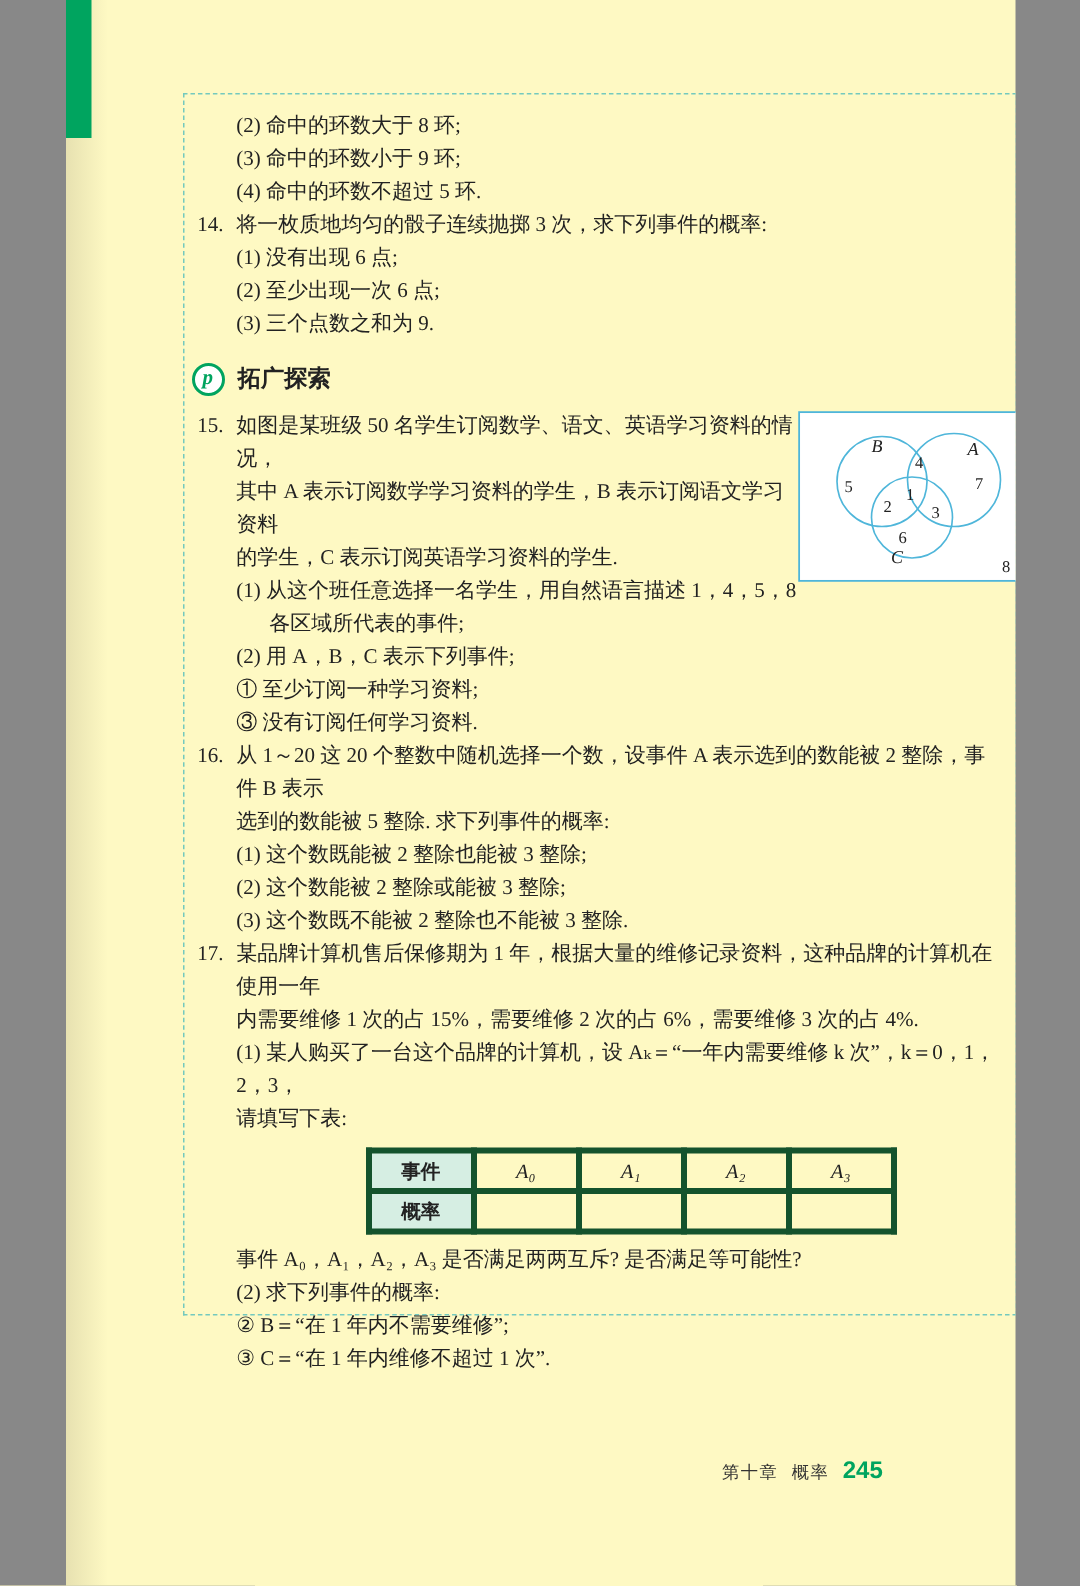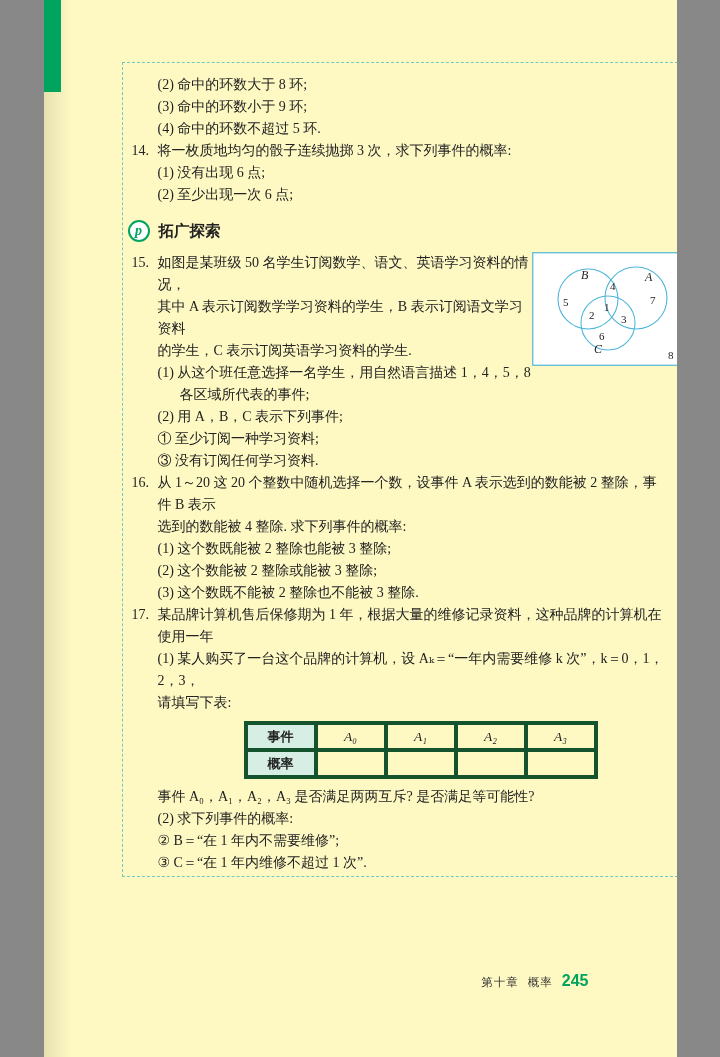--- a/index.html
+++ b/index.html
@@ -86,20 +86,21 @@
         <div>(4) 命中的环数不超过 5 环.</div>
       </div>
     </div>
 
     <div class="prob">
       <span class="pnum">14.</span>
       <div class="pbody">
         <div>将一枚质地均匀的骰子连续抛掷 3 次，求下列事件的概率:</div>
         <div>(1) 没有出现 6 点;</div>
         <div>(2) 至少出现一次 6 点;</div>
+        <div>(3) 三个点数之和为 9.</div>
       </div>
     </div>
 
     <div class="section-head">
       <span class="section-icon">p</span>
       <span class="section-title">拓广探索</span>
     </div>
 
     <div class="prob">
       <span class="pnum">15.</span>
@@ -135,31 +136,32 @@
         </div>
         <div>① 至少订阅一种学习资料;</div>
         <div>③ 没有订阅任何学习资料.</div>
       </div>
     </div>
 
     <div class="prob">
       <span class="pnum">16.</span>
       <div class="pbody">
         <div>从 1～20 这 20 个整数中随机选择一个数，设事件 A 表示选到的数能被 2 整除，事件 B 表示</div>
-        <div>选到的数能被 4 整除. 求下列事件的概率:</div>
+        <div>选到的数能被 5 整除. 求下列事件的概率:</div>
         <div>(1) 这个数既能被 2 整除也能被 3 整除;</div>
         <div>(2) 这个数能被 2 整除或能被 3 整除;</div>
         <div>(3) 这个数既不能被 2 整除也不能被 3 整除.</div>
       </div>
     </div>
 
     <div class="prob">
       <span class="pnum">17.</span>
       <div class="pbody">
         <div>某品牌计算机售后保修期为 1 年，根据大量的维修记录资料，这种品牌的计算机在使用一年</div>
+        <div>内需要维修 1 次的占 15%，需要维修 2 次的占 6%，需要维修 3 次的占 4%.</div>
         <div>(1) 某人购买了一台这个品牌的计算机，设 Aₖ＝“一年内需要维修 k 次”，k＝0，1，2，3，</div>
         <div>请填写下表:</div>
 
         <table class="qtable">
           <tbody>
               <tr>
             <th>事件</th>
             <td class="event-cell">A₀</td>
             <td class="event-cell">A₁</td>
             <td class="event-cell">A₂</td>

